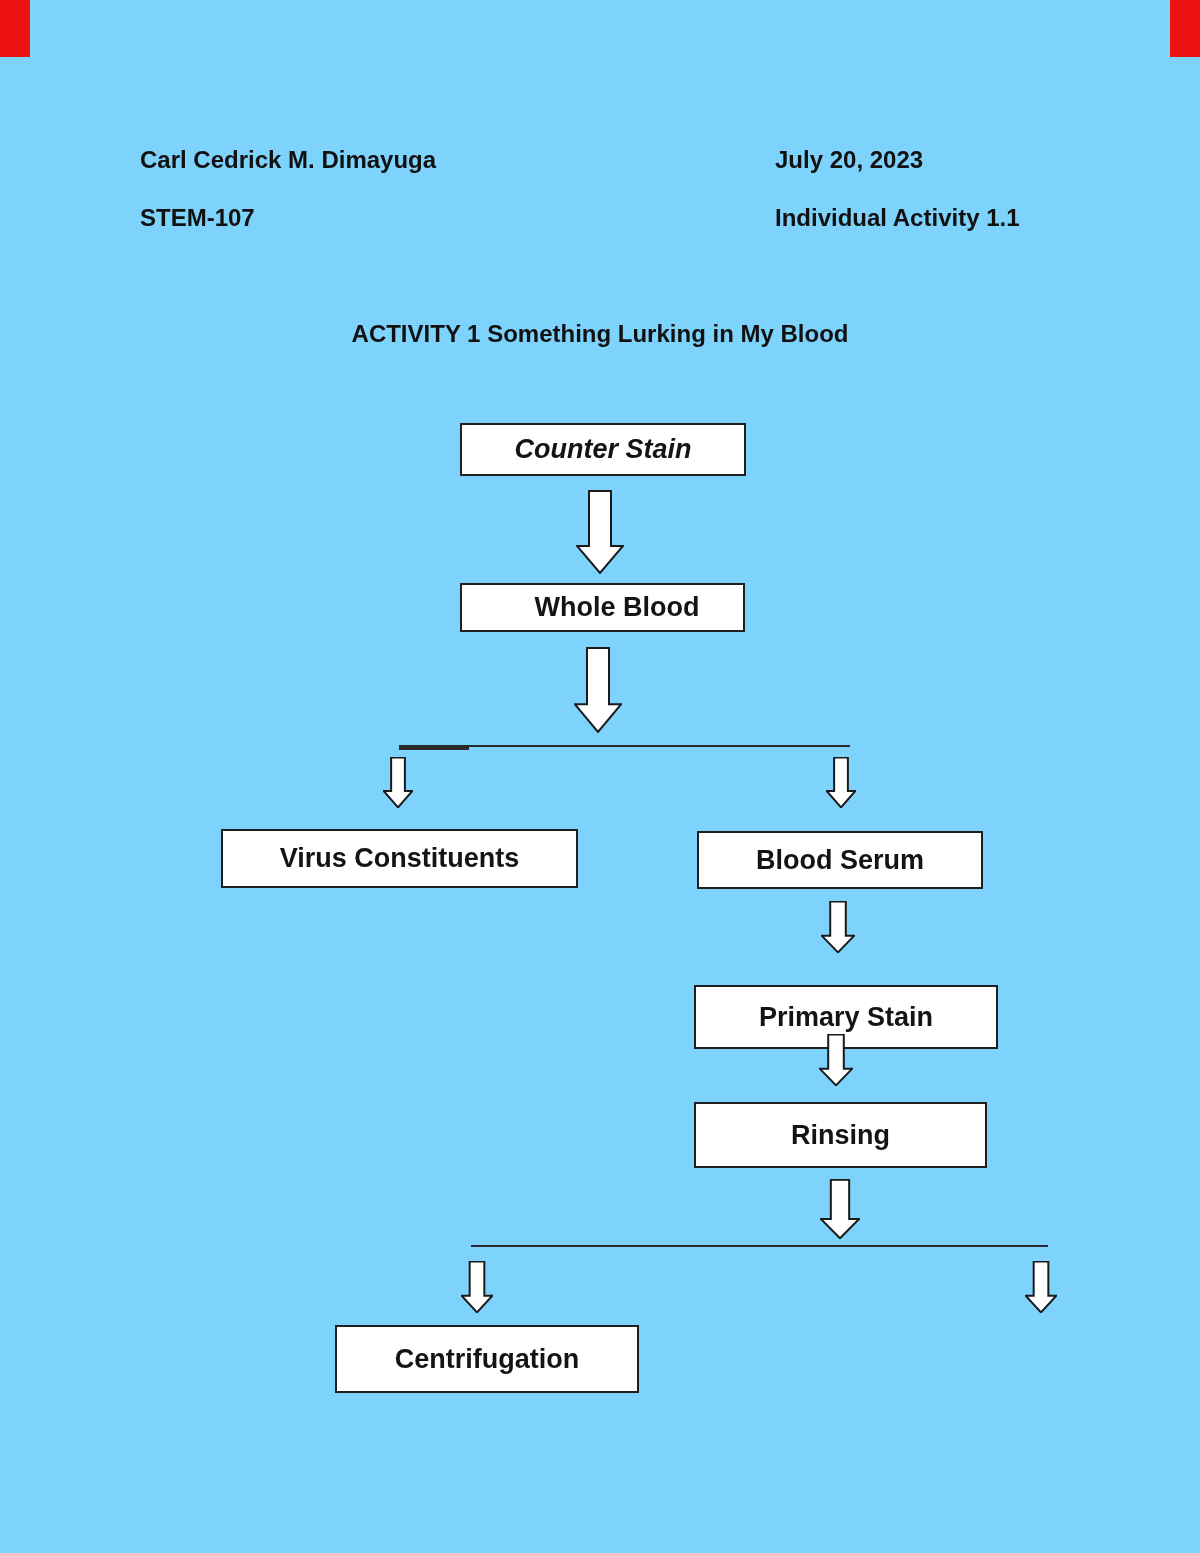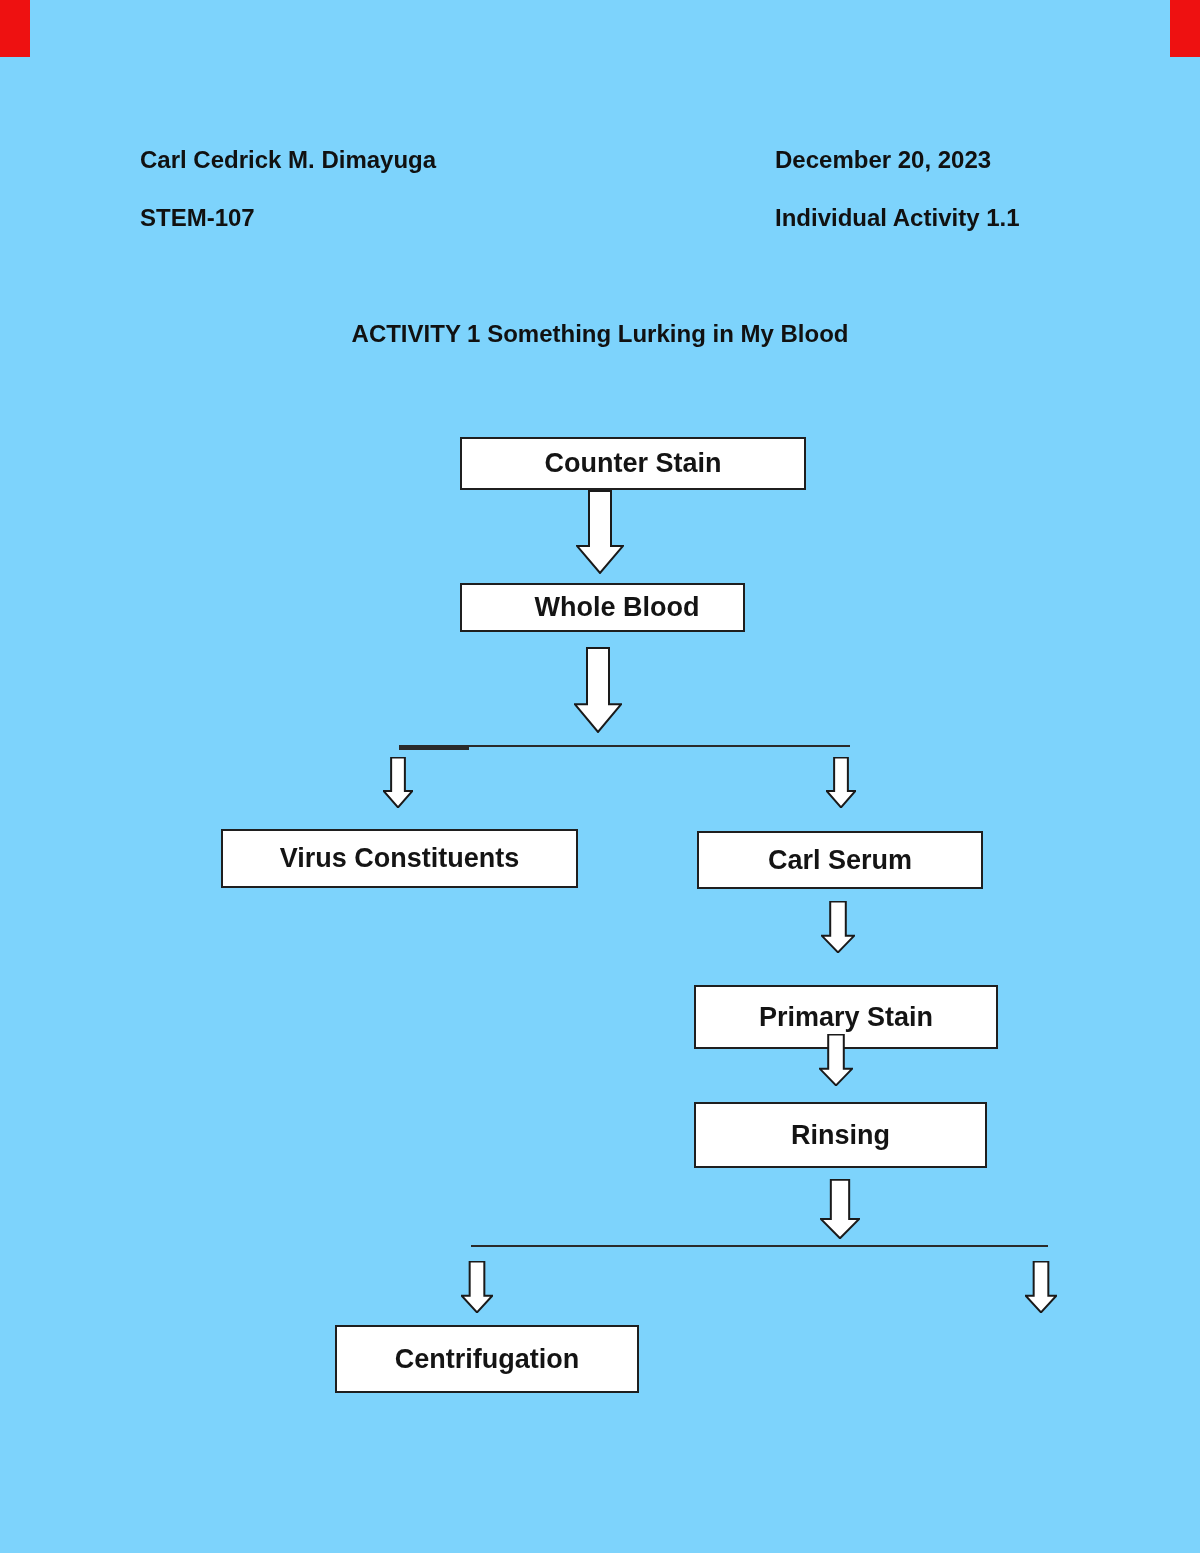--- a/index.html
+++ b/index.html
@@ -30,21 +30,21 @@
 
   
   .node{
     position:absolute;
     background:#ffffff;
     border:2px solid #1f1f1f;
     display:flex;align-items:center;justify-content:center;
     font-weight:700;font-size:27px;color:#141414;
     box-sizing:border-box;white-space:nowrap;
   }
-  .n-counter-stain      {left:460px;top:437px;width:346px;height:53px;}
+  .n-counter-stain      {left:460px;top:423px;width:286px;height:53px;font-style:italic;}
   .n-whole-blood        {left:460px;top:583px;width:285px;height:49px;padding-left:29px;}
   .n-blood-constituents {left:221px;top:829px;width:357px;height:59px;}
   .n-blood-serum        {left:697px;top:831px;width:286px;height:58px;}
   .n-primary-stain      {left:694px;top:965px;width:304px;height:64px;margin-top:20px;}
   .n-rinsing            {left:694px;top:1102px;width:293px;height:66px;}
   .n-centrifugation     {left:335px;top:1325px;width:304px;height:68px;}
   .n-stained-target-virus{left:877px;top:1325px;width:286px;height:68px;}
 
   
   .arrow{position:absolute;}
@@ -67,30 +67,30 @@
 </style>
 </head>
 <body>
 
 <div class="page">
 
   <div class="corner left"></div>
   <div class="corner right"></div>
 
   <div class="hdr r1 colL">Carl Cedrick M. Dimayuga</div>
-  <div class="hdr r1 colR">December 20, 2023</div>
+  <div class="hdr r1 colR">July 20, 2023</div>
   <div class="hdr r2 colL">STEM-107</div>
   <div class="hdr r2 colR">Individual Activity 1.1</div>
 
   <div class="doc-title">ACTIVITY 1 Something Lurking in My Blood</div>
 
   <div class="node n-counter-stain">Counter Stain</div>
   <div class="node n-whole-blood">Whole Blood</div>
   <div class="node n-blood-constituents">Virus Constituents</div>
-  <div class="node n-blood-serum">Carl Serum</div>
+  <div class="node n-blood-serum">Blood Serum</div>
   <div class="node n-primary-stain">Primary Stain</div>
   <div class="node n-centrifugation">Centrifugation</div>
   <div class="node n-rinsing">Rinsing</div>
 
   <div class="hline line1"></div>
   <div class="hline line1b"></div>
   <div class="hline line2"></div>
 
   <div class="arrow a1">
     <svg viewBox="0 0 48 84" preserveAspectRatio="none">

